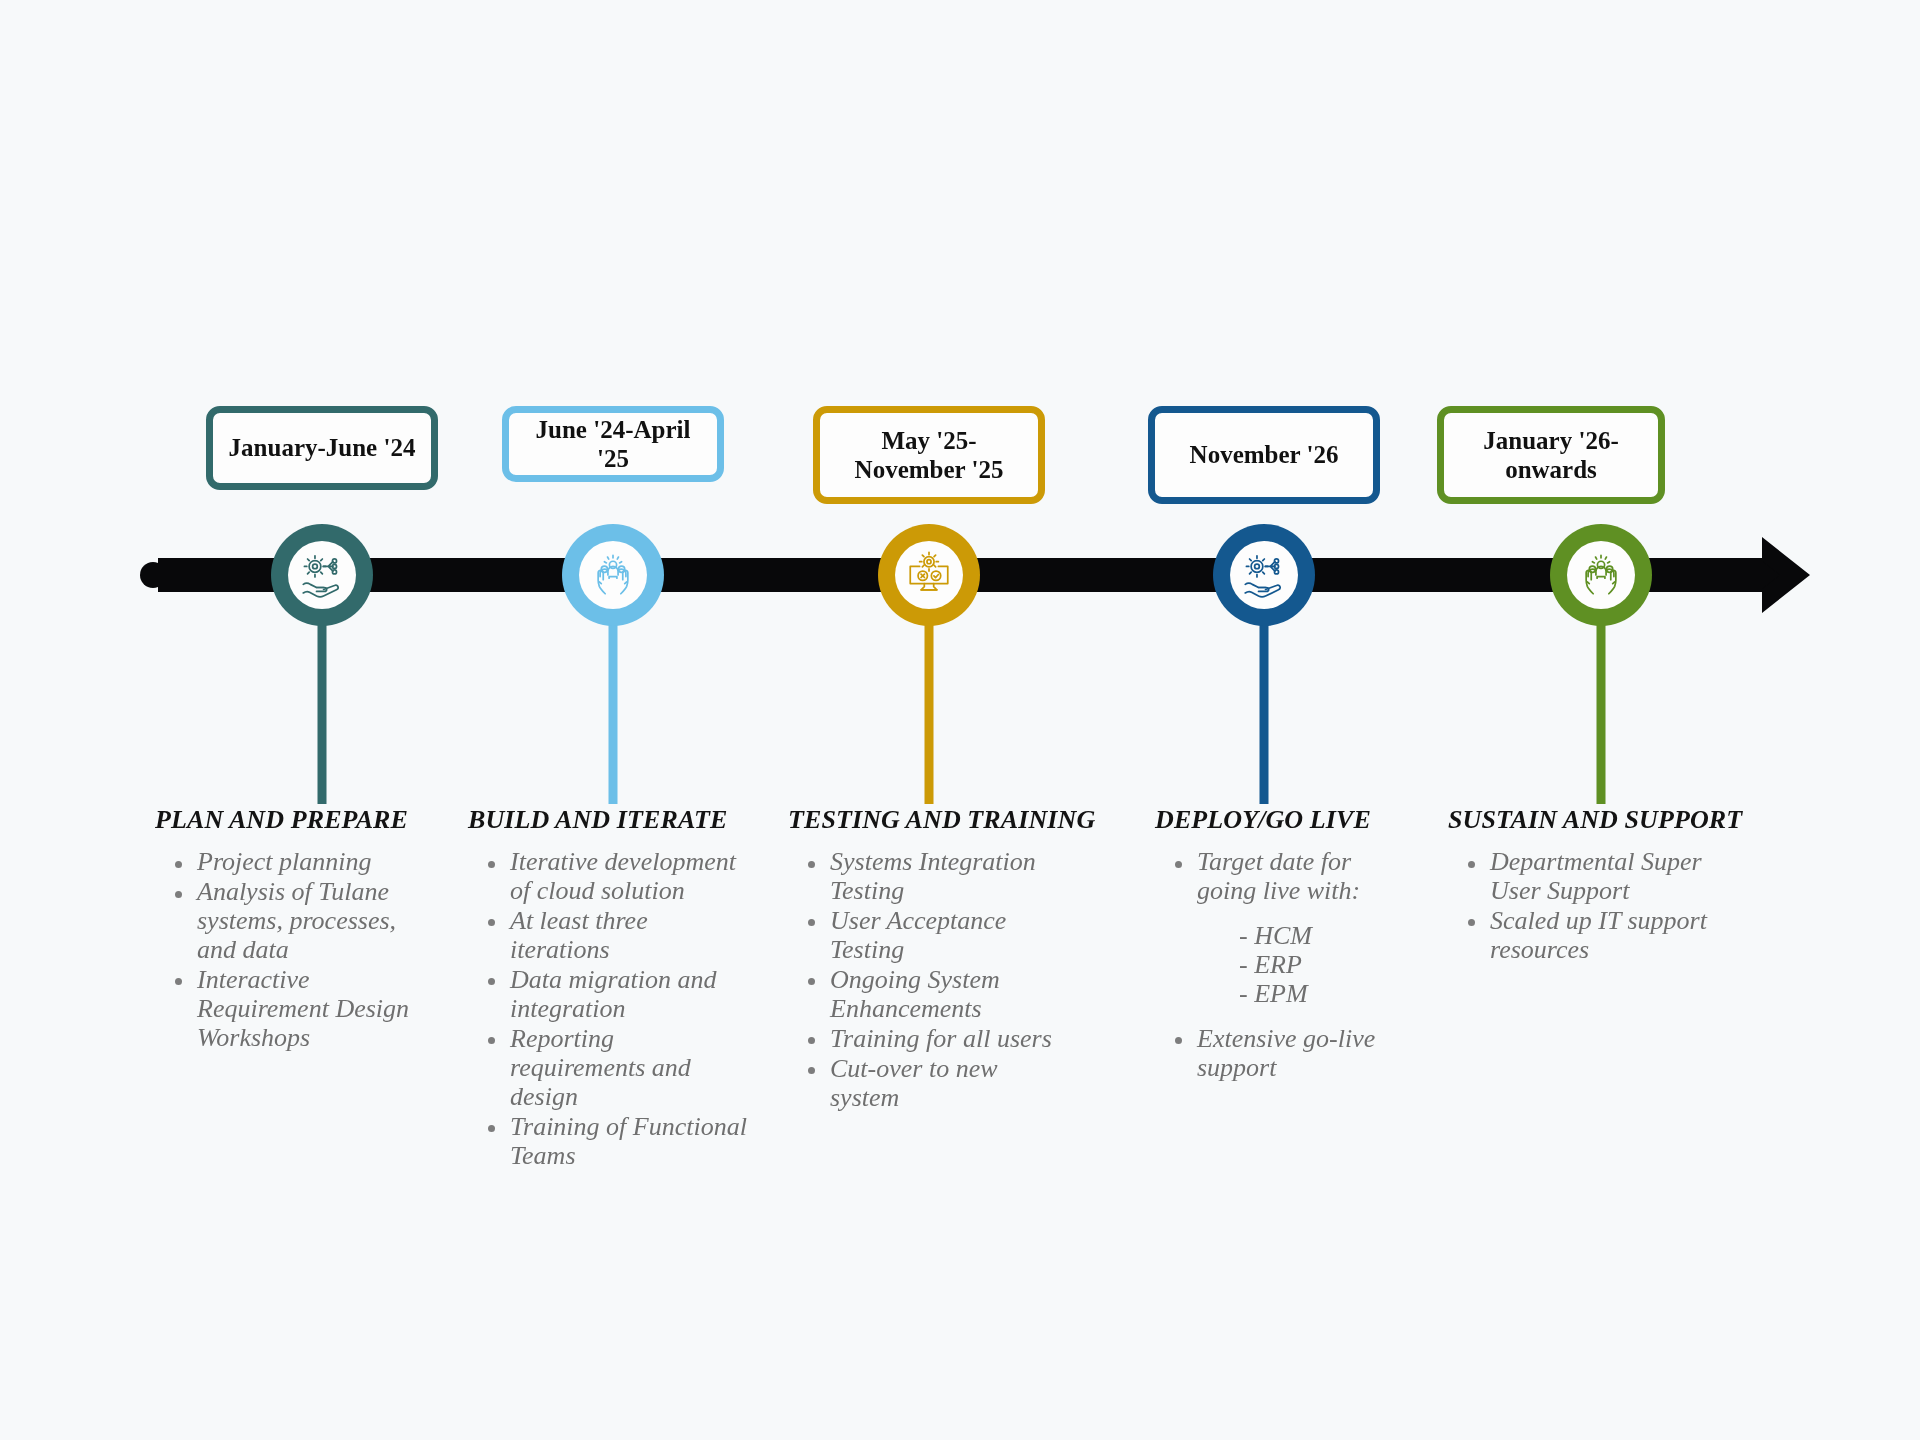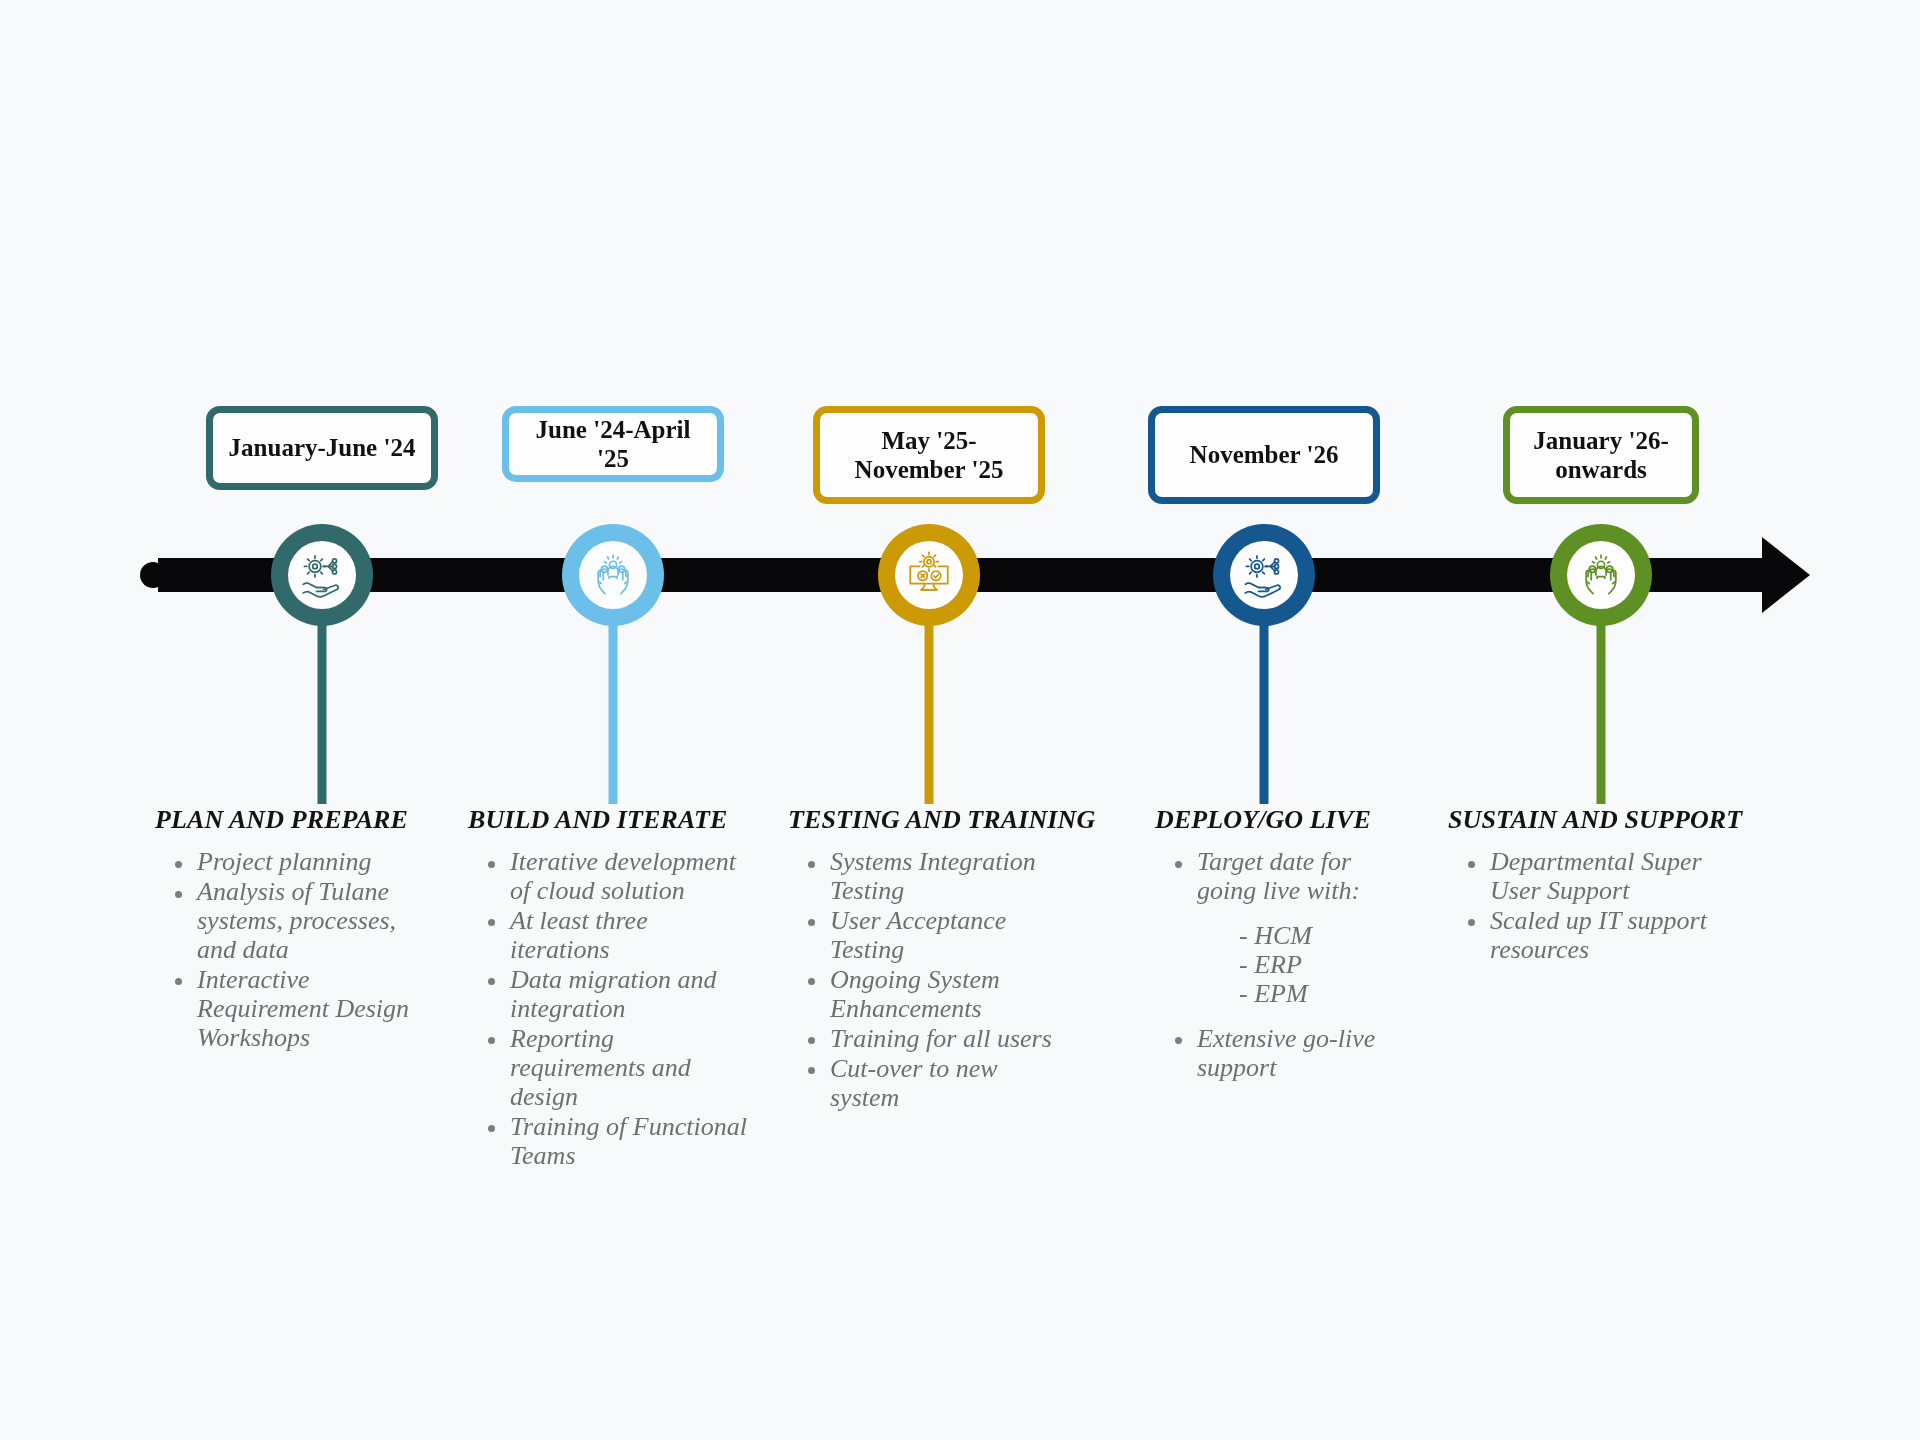--- a/index.html
+++ b/index.html
@@ -230,21 +230,21 @@
             <path d="M34 21h6M40 21l6-6M40 21l6 6M40 21h6"></path>
             <circle cx="48" cy="14" r="2.6"></circle>
             <circle cx="48" cy="21" r="2.6"></circle>
             <circle cx="48" cy="28" r="2.6"></circle>
             <path d="M8 44c3-2 6-2 9 0l8 4h10c2 0 3 1 3 2.5S37 53 35 53H25"></path>
             <path d="M25 48h9"></path>
             <path d="M34 50.5l14-5c2-1 4 0 4.5 1.5s0 3-2 4L34 59c-3 1.5-6 1.5-9 0l-9-5c-2-1-5-1-8 1"></path>
           </svg>
         </div>
       </div>
-      <div class="date-box" style="left: 1601px; top: 406px; width: 196px; height: 98px; border-color: rgb(95, 144, 35);">
+      <div class="date-box" style="left: 1551px; top: 406px; width: 228px; height: 98px; border-color: rgb(95, 144, 35);">
         <span>January '26-onwards</span>
       </div>
       <div class="drop-line" style="left: 1601px; top: 611px; height: 193px; background: rgb(95, 144, 35);"></div>
       <div class="node-circle" style="left: 1601px; top: 524px; background: rgb(95, 144, 35);">
         <div class="node-inner">
           <svg viewBox="0 0 64 64" width="50" height="50" fill="none" stroke="#5f9023" stroke-width="2.2" stroke-linecap="round" stroke-linejoin="round">
             <path d="M32 7v3M25 9l1.5 2.6M39 9l-1.5 2.6M21 15l2.6 1.5M43 15l-2.6 1.5"></path>
             <circle cx="32" cy="19" r="4.6"></circle>
             <path d="M25.5 32v-4.5c0-3.6 2.9-6.5 6.5-6.5s6.5 2.9 6.5 6.5V32"></path>
             <circle cx="21" cy="24.5" r="4"></circle>

